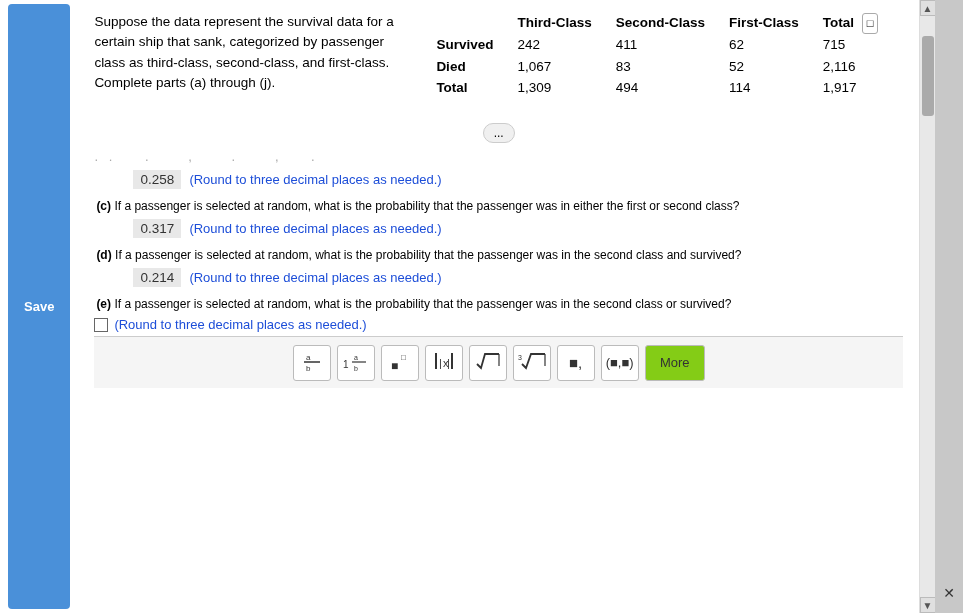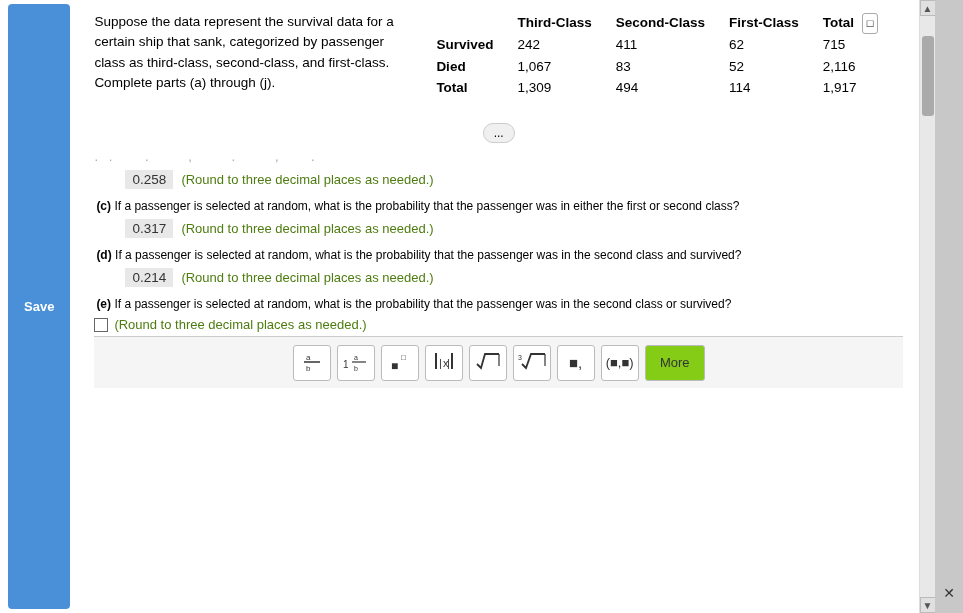--- a/index.html
+++ b/index.html
@@ -114,38 +114,38 @@
       cursor: pointer;
       margin: 6px auto;
       display: block;
       width: fit-content;
     }
 
     .answer-row {
       display: flex;
       align-items: baseline;
       gap: 8px;
-      margin: 4px 8px;
+      margin: 4px 16px;
       padding-left: 23px;
     }
 
     .answer-box {
       background: #e8e8e8;
       border: none;
       padding: 2px 6px;
       font-size: 13.5px;
       font-weight: normal;
       color: #333;
       min-width: 48px;
       text-align: center;
     }
 
     .answer-hint {
       font-size: 13px;
-      color: #4d7c0f;
+      color: #1d4ed8;
     }
 
     .question-text {
       font-size: 12px;
       line-height: 1.5;
       margin: 8px 0 4px 2px;
     }
 
     .question-label {
       font-weight: bold;

